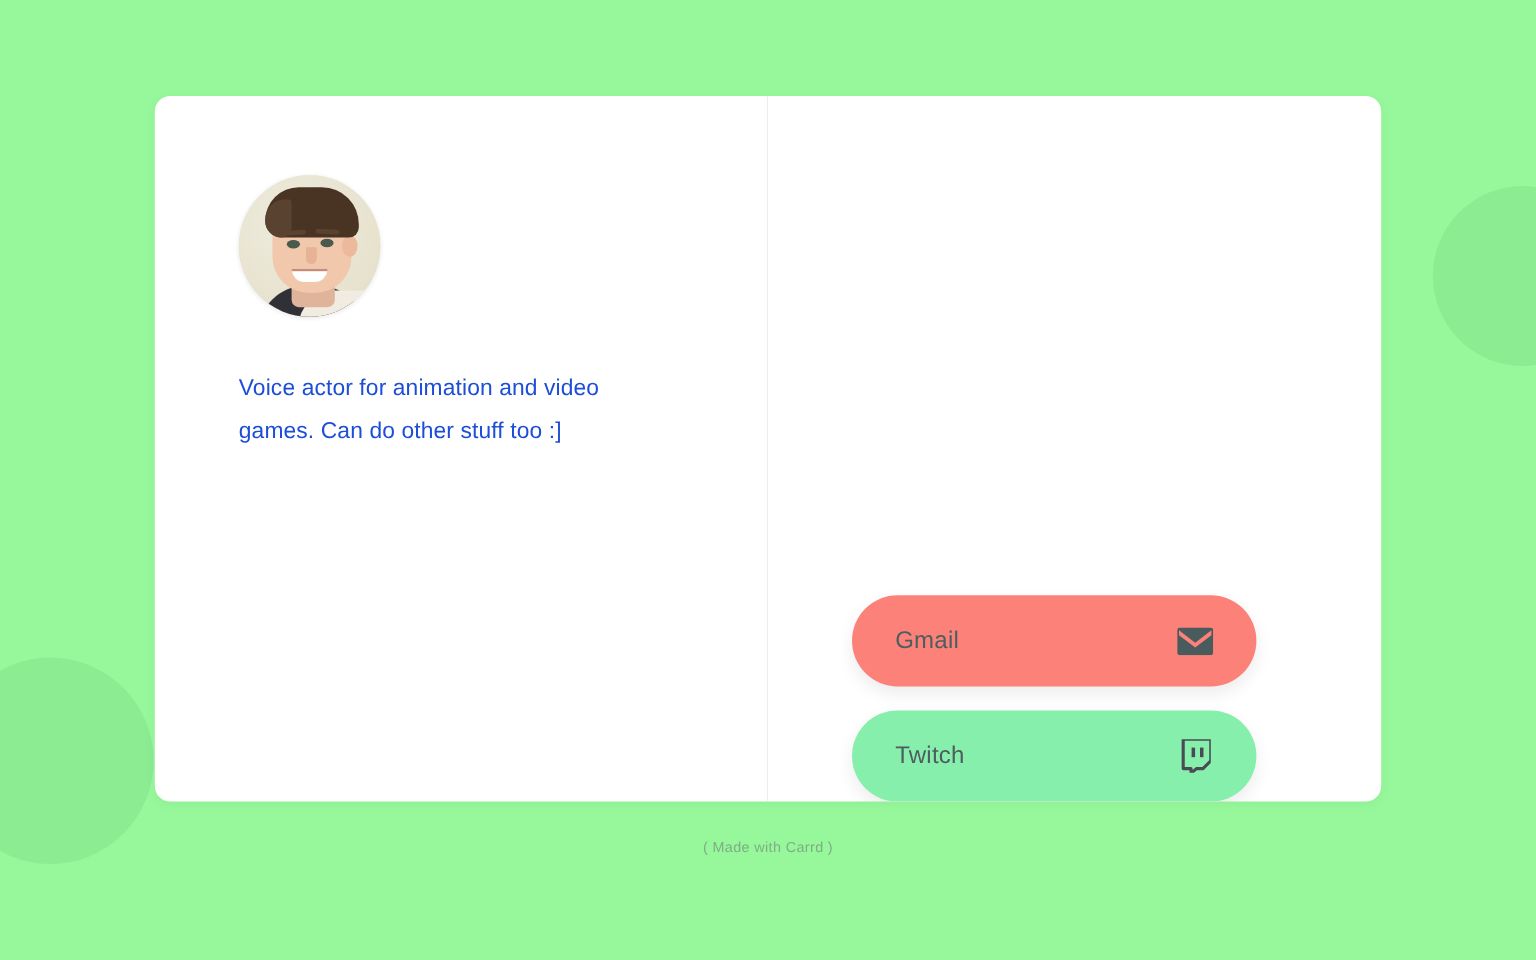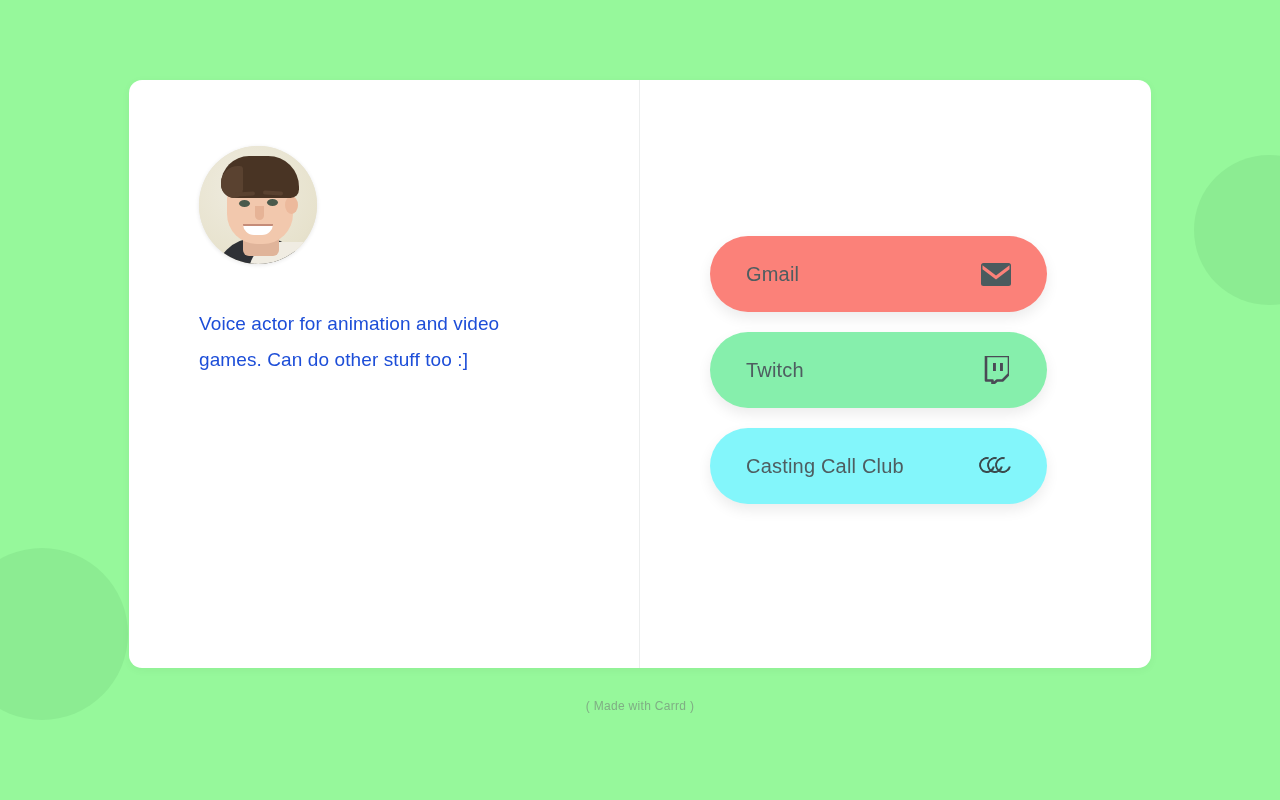--- a/index.html
+++ b/index.html
@@ -154,20 +154,21 @@
   }
 
   
   #links-pane {
     flex: 1;
     height: 100%;
     padding: 156px 104px 0 70px;
     display: flex;
     flex-direction: column;
     gap: 20px;
+    justify-content: flex-end;
   }
 
   .link-button {
     height: 76px;
     border-radius: 38px;
     display: flex;
     align-items: center;
     justify-content: space-between;
     padding: 0 34px 0 36px;
     cursor: pointer;
@@ -271,26 +272,16 @@
       <span class="link-label">Twitch</span>
       <span class="link-icon">
         <svg width="26" height="28" viewBox="0 0 26 28" aria-hidden="true">
           <path d="M3 0 H26 V18 L19.5 24.5 H14 L9.5 28.5 V24.5 H3 Z" fill="none" stroke="#4a4a55" stroke-width="2.6" stroke-linejoin="round"></path>
           <rect x="10" y="7" width="2.9" height="8" fill="#4a4a55"></rect>
           <rect x="17" y="7" width="2.9" height="8" fill="#4a4a55"></rect>
         </svg>
       </span>
     </button>
 
-    <button class="link-button" id="link-ccc" style="background: rgb(131, 246, 251);">
-      <span class="link-label">Casting Call Club</span>
-      <span class="link-icon">
-        <span class="ccc-wrap">
-          <span class="ccc-c"></span>
-          <span class="ccc-c"></span>
-          <span class="ccc-c"></span>
-        </span>
-      </span>
-    </button>
   </div>
 </div>
 
 <div id="footer-credit" style="color: rgb(127, 174, 132);">( Made with Carrd )</div>
 
 </body></html>

